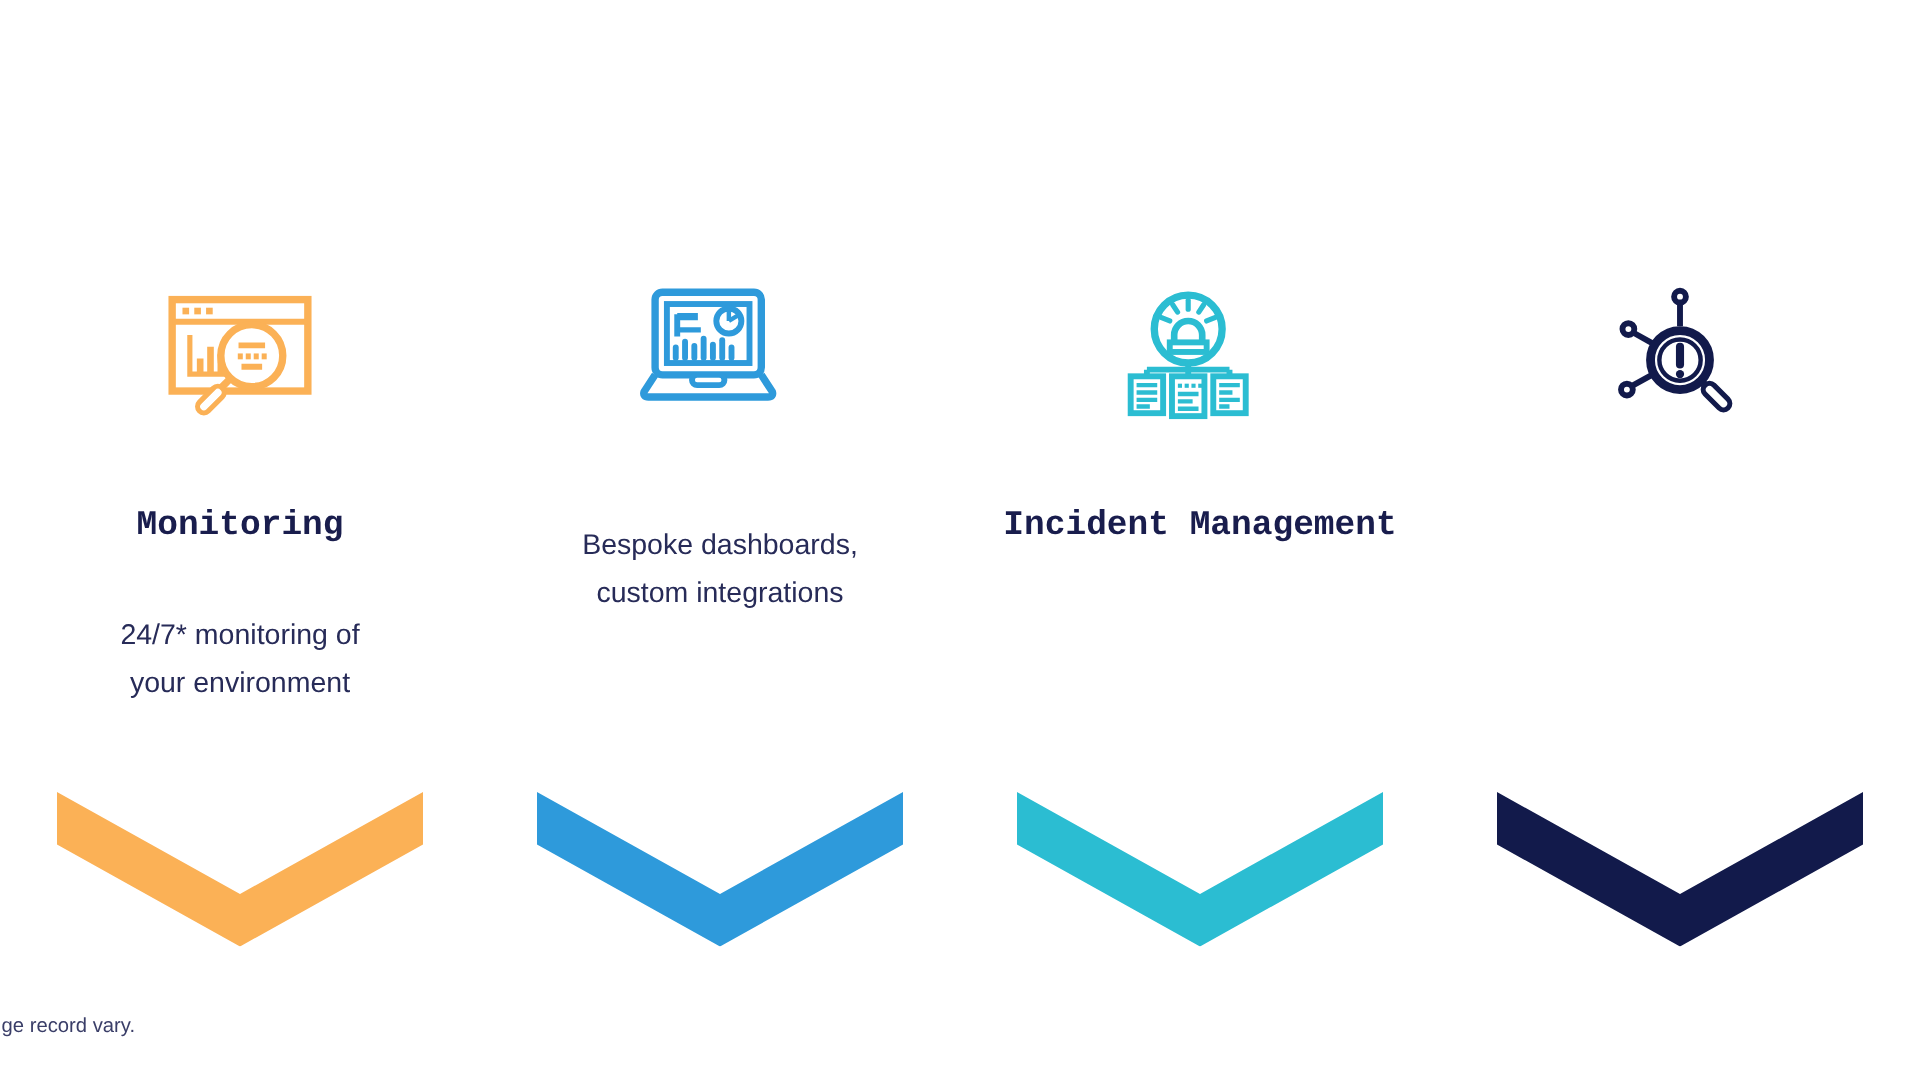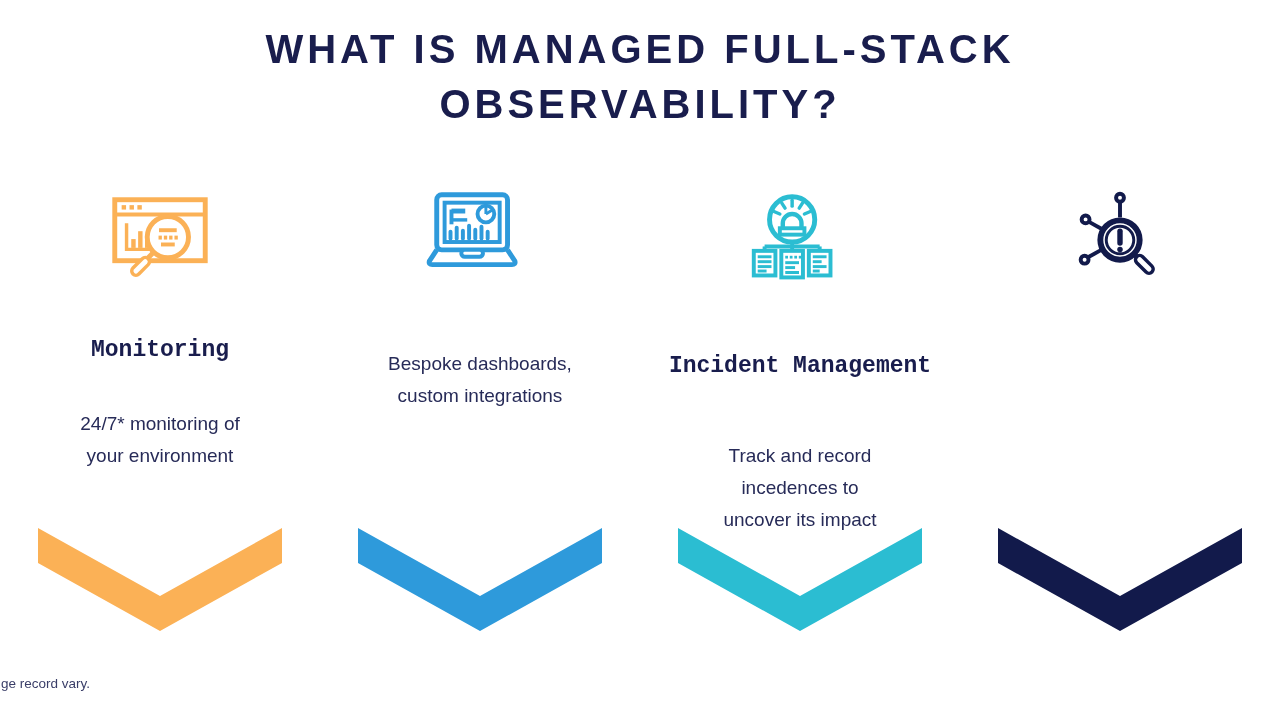--- a/index.html
+++ b/index.html
@@ -78,22 +78,20 @@
     font-size: 13.5px;
     color: #3A3E68;
   }
   svg { display: block; }
 </style>
 </head>
 <body>
 
 <div class="page">
 
-  <h1 class="title">WHAT IS MANAGED FULL-STACK
-OBSERVABILITY?</h1>
 
   <div class="columns">
 
     <div class="column" style="color: rgb(251, 177, 86);">
       <div class="icon-wrap">
         <svg width="118" height="118" viewBox="0 0 120 120">
           <g fill="none" stroke="currentColor">
             <rect x="14" y="16" width="92" height="62" stroke-width="5"></rect>
             <line x1="14" y1="31" x2="106" y2="31" stroke-width="4"></line>
             <polyline points="26,40 26,66.5 57,66.5" stroke-width="3.5"></polyline>
@@ -157,21 +155,21 @@
           <rect x="41" y="67" width="22" height="7" rx="3.5" fill="#ffffff" stroke="currentColor" stroke-width="4"></rect>
         </svg>
       </div>
       <div class="col-desc">Bespoke dashboards,
 custom integrations</div>
       <svg class="chevron" width="244" height="103" viewBox="0 0 244 103">
         <polygon points="0,0 122,68 244,0 244,35 122,103 0,35" fill="currentColor"></polygon>
       </svg>
     </div>
 
-    <div class="column" style="color: rgb(43, 189, 210); gap: 16px;">
+    <div class="column" style="color: rgb(43, 189, 210);">
       <div class="icon-wrap">
         <svg width="118" height="118" viewBox="0 0 120 120">
           <circle cx="52" cy="36" r="23" fill="none" stroke="currentColor" stroke-width="5"></circle>
           <path d="M42.5,45 L42.5,40 A9.5,9.5 0 0 1 61.5,40 L61.5,45" fill="none" stroke="currentColor" stroke-width="4.5"></path>
           <rect x="39.5" y="45" width="25" height="6.5" fill="none" stroke="currentColor" stroke-width="4"></rect>
           <g stroke="currentColor" stroke-width="3.5" stroke-linecap="round">
             <line x1="52" y1="16.5" x2="52" y2="22.5"></line>
             <line x1="41.5" y1="19.5" x2="44.8" y2="24.5"></line>
             <line x1="62.5" y1="19.5" x2="59.2" y2="24.5"></line>
             <line x1="33.5" y1="28" x2="39.5" y2="30.5"></line>
@@ -201,23 +199,20 @@
           </g>
           <g fill="currentColor">
             <rect x="45" y="73" width="2.8" height="2.8"></rect>
             <rect x="49.6" y="73" width="2.8" height="2.8"></rect>
             <rect x="54.2" y="73" width="2.8" height="2.8"></rect>
             <rect x="58.8" y="73" width="2.8" height="2.8"></rect>
           </g>
         </svg>
       </div>
       <div class="col-title">Incident Management</div>
-      <div class="col-desc">Track and record
-incedences to
-uncover its impact</div>
       <svg class="chevron" width="244" height="103" viewBox="0 0 244 103">
         <polygon points="0,0 122,68 244,0 244,35 122,103 0,35" fill="currentColor"></polygon>
       </svg>
     </div>
 
     <div class="column" style="color: rgb(18, 26, 75);">
       <div class="icon-wrap">
         <svg width="118" height="118" viewBox="0 0 120 120">
           <g stroke="currentColor" stroke-width="4" fill="none">
             <line x1="60" y1="18.5" x2="60" y2="34"></line>

